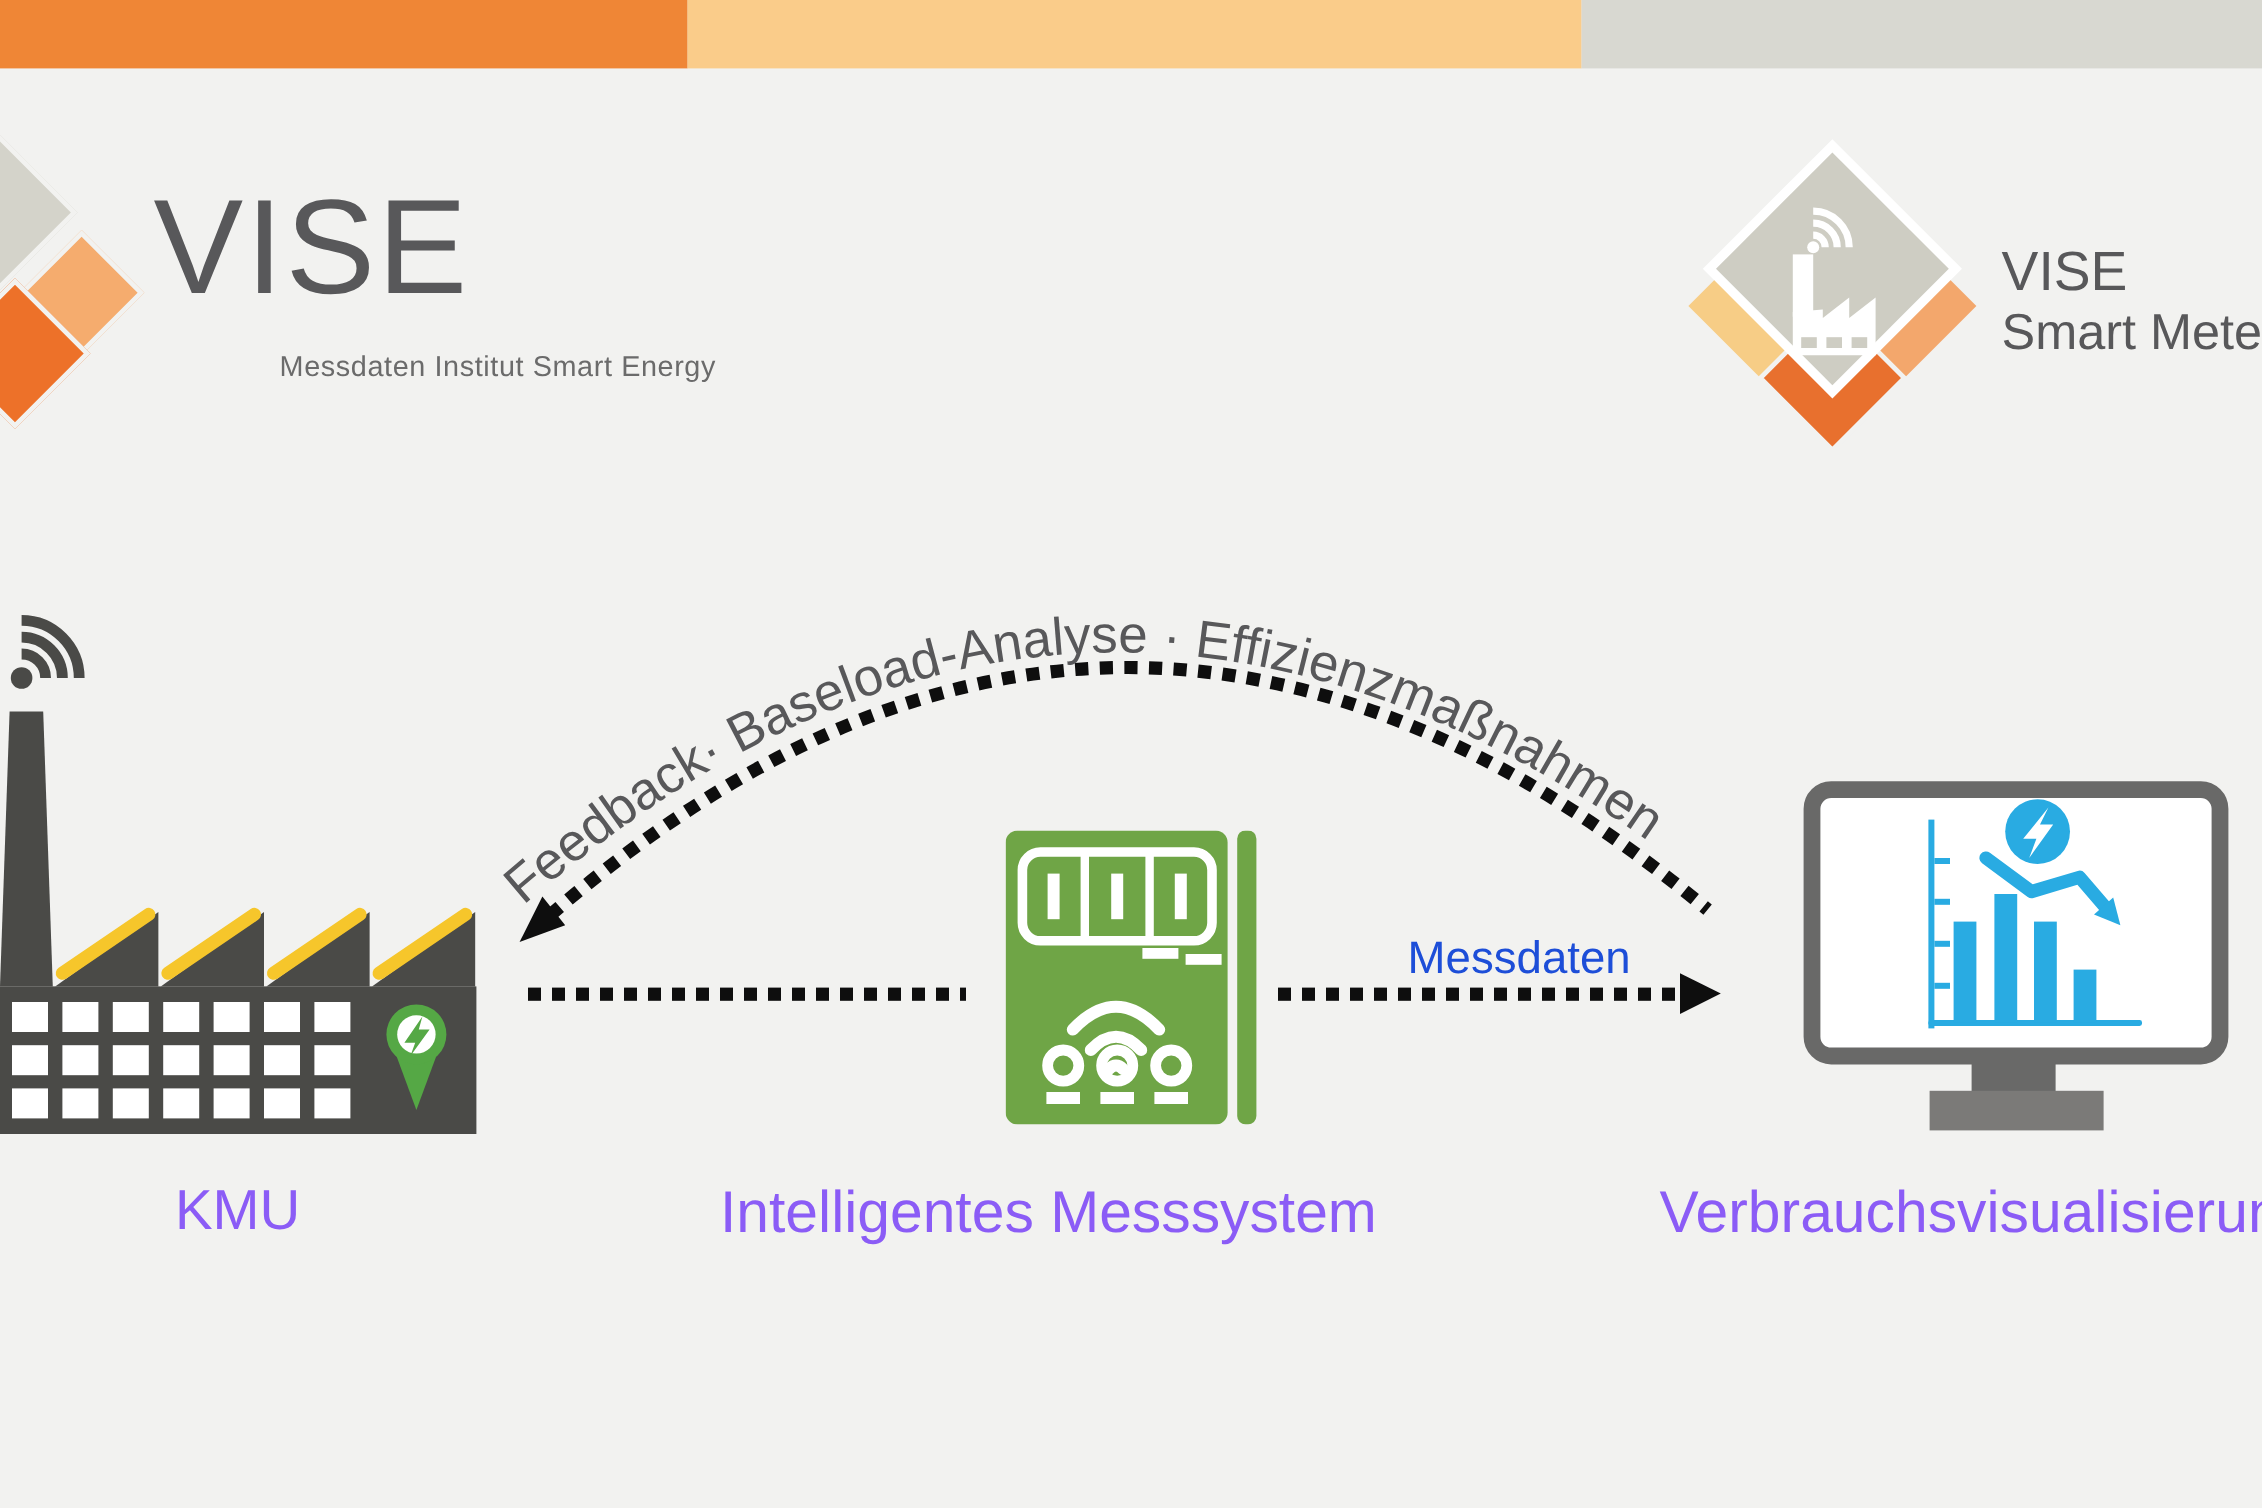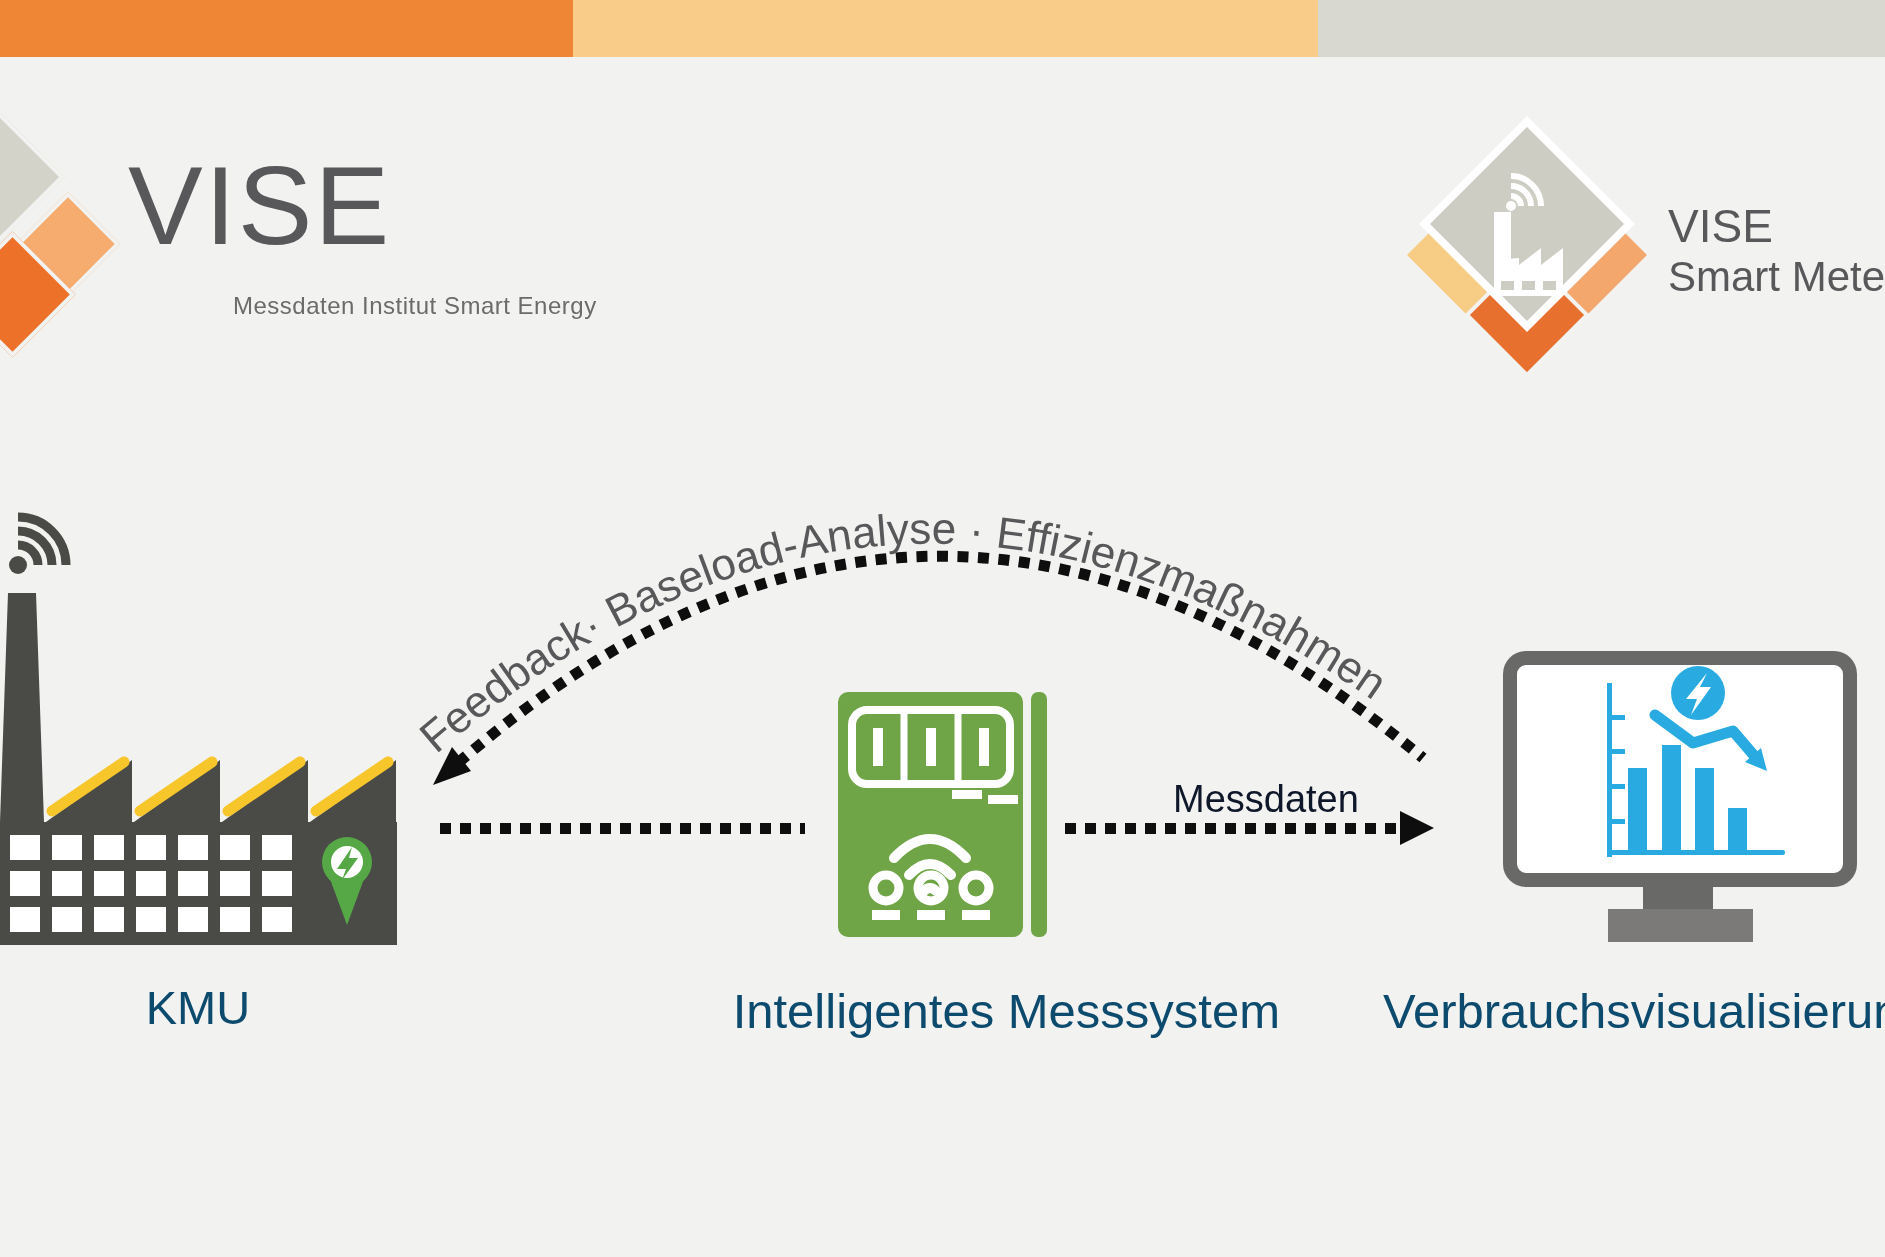--- a/index.html
+++ b/index.html
@@ -20,25 +20,25 @@
   .diamond{position:absolute;transform:rotate(45deg);border:4px solid #F2F2F0}
   .d-beige{left:-56px;top:127px;width:92px;height:92px;background:#D4D3CA}
   .d-lorange{left:31px;top:207px;width:66px;height:66px;background:#F5AC6E}
   .d-dorange{left:-32px;top:250px;width:81px;height:81px;background:#ED7129}
   .vise-big{left:128px;top:150px;font-size:112px;font-weight:400;letter-spacing:2px;line-height:1}
   .vise-sub{left:233px;top:292px;font-size:24px;color:#6B6B6B;letter-spacing:.5px}
   
   .vise-right-title{left:1668px;top:203px;font-size:46px;line-height:1;white-space:nowrap}
   .vise-right-sub{left:1668px;top:256px;font-size:42px;line-height:1;white-space:nowrap}
   
-  .node-label{font-size:49px;color:#0c4a6e;white-space:nowrap}
+  .node-label{font-size:49px;color:#8b5cf6;white-space:nowrap}
   .kmu-label{left:128px;top:980px;width:140px;text-align:center;font-size:47px}
-  .meter-label{left:600px;top:983px;width:680px;text-align:right}
+  .meter-label{left:600px;top:983px;width:680px;text-align:left}
   .monitor-label{left:1383px;top:983px}
-  .messdaten-label{left:1173px;top:778px;font-size:38px;color:#0f172a;white-space:nowrap}
+  .messdaten-label{left:1173px;top:778px;font-size:38px;color:#1d4ed8;white-space:nowrap}
   
   .dots{height:11px;background-image:repeating-linear-gradient(90deg,#0E0E0E 0 11px,transparent 11px 20px)}
   .dots-left{left:440px;top:823px;width:365px}
   .dots-right{left:1065px;top:823px;width:338px}
   .arrowhead-right{left:1400px;top:811px;width:0;height:0;
     border-top:17px solid transparent;border-bottom:17px solid transparent;border-left:34px solid #0E0E0E}
   svg{display:block}
 </style>
 </head>
 <body>

